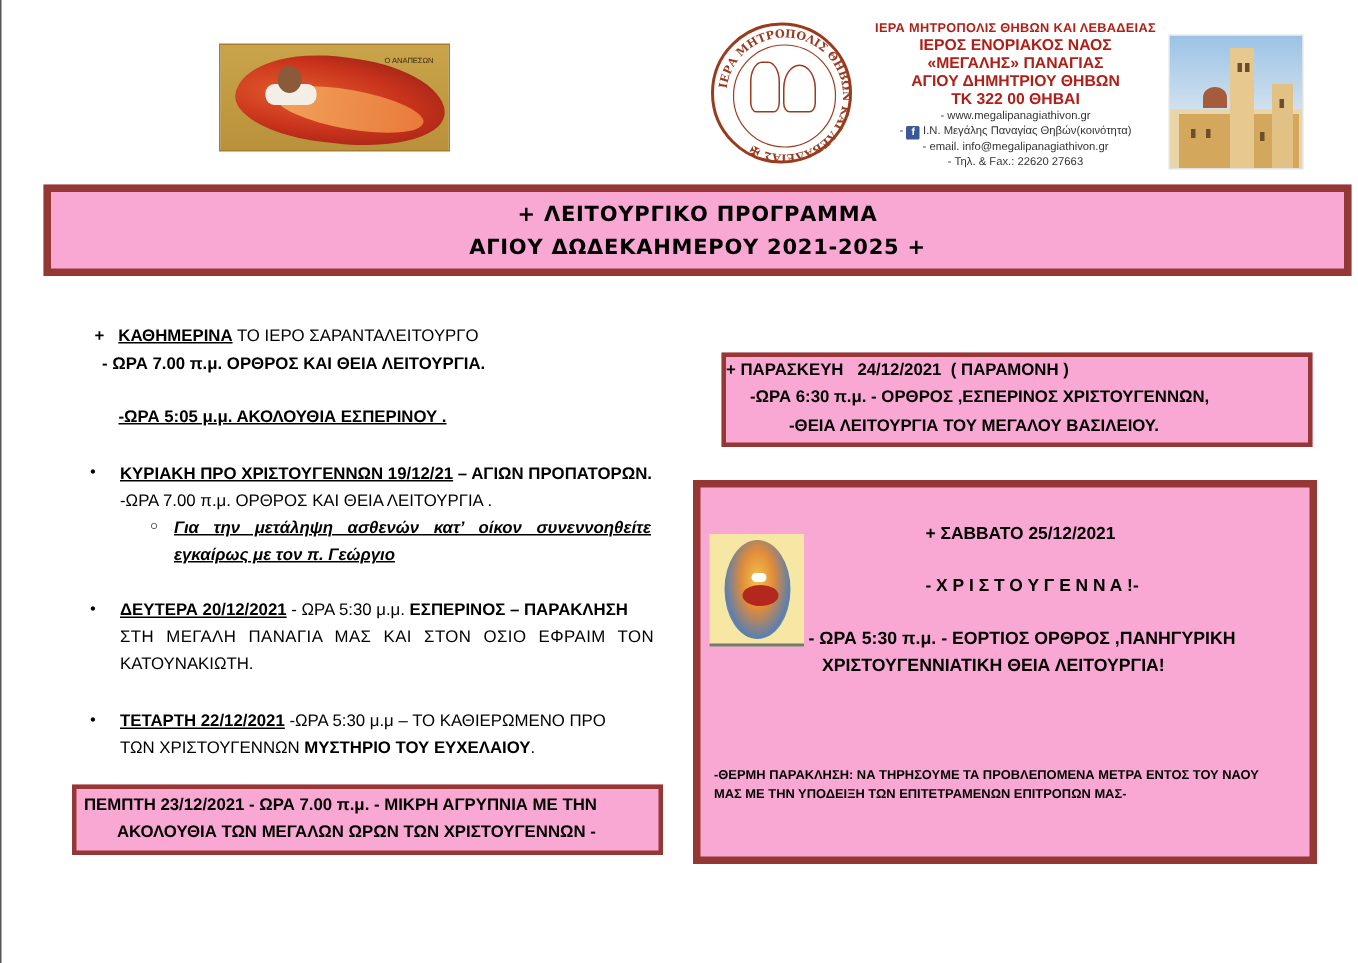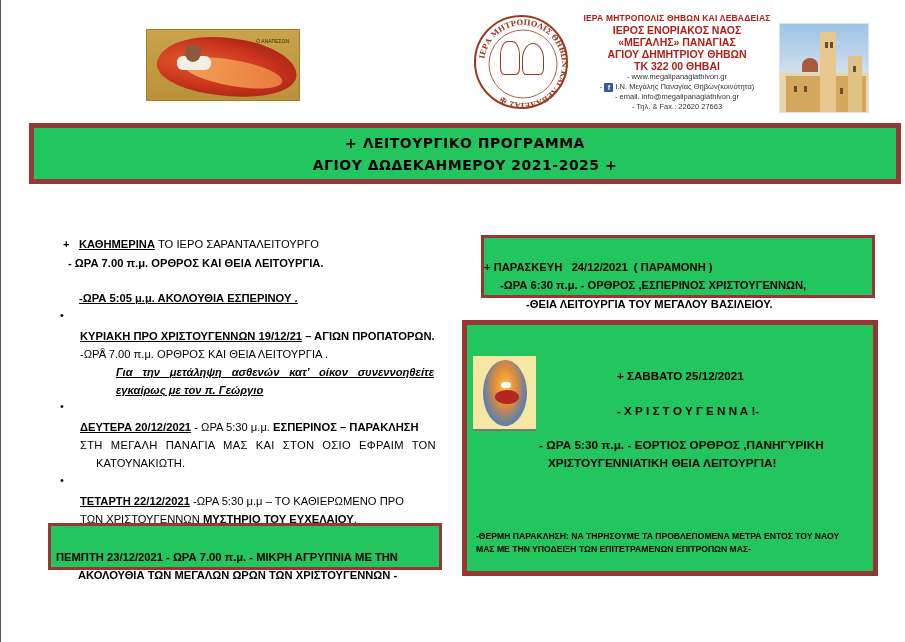--- a/index.html
+++ b/index.html
@@ -32,27 +32,27 @@
   .fb-icon { display: inline-block; width: 9px; height: 9px; background: #3b5998; color: #fff; font-size: 7px; line-height: 9px; font-weight: bold; vertical-align: -1px; border-radius: 1px; }
 
   .church { left: 779px; top: 23px; width: 90px; height: 90px; background: linear-gradient(180deg,#9cc3e6 0%, #cfe0ee 55%, #e8d6a8 56%); border: 1px solid #e2e2e2; overflow: hidden; }
   .church .body { position: absolute; left: 6px; top: 52px; width: 80px; height: 38px; background: #d3a85c; }
   .church .tower1 { position: absolute; left: 40px; top: 8px; width: 16px; height: 82px; background: #e7c98f; }
   .church .tower2 { position: absolute; left: 68px; top: 32px; width: 14px; height: 58px; background: #e2c184; }
   .church .dome { position: absolute; left: 22px; top: 34px; width: 16px; height: 14px; border-radius: 50% 50% 0 0; background: #a55c3a; }
   .church .win { position: absolute; width: 3px; height: 6px; background: #6d4e2a; }
 
   
-  .frame { position: absolute; border-style: solid; border-color: #953735; background: #22c55e; }
+  .frame { position: absolute; border-style: solid; border-color: #953735; background: #f9a8d4; }
   .title-box { left: 29px; top: 123px; width: 872px; height: 61px; border-width: 5px; }
   .title-box .t { position: absolute; left: 0; right: 0; text-align: center; font-family: "DejaVu Sans", sans-serif; font-weight: bold; font-size: 14px; letter-spacing: 0.5px; }
   .title-box .t1 { top: 7px; }
   .title-box .t2 { top: 29px; }
 
-  .txt { position: absolute; font-size: 11.2px; line-height: 15px; white-space: nowrap; margin-top: 20px; }
+  .txt { position: absolute; font-size: 11.2px; line-height: 15px; white-space: nowrap; }
   .b { font-weight: bold; }
   .u { text-decoration: underline; }
   .bullet { position: absolute; font-size: 11px; }
 
   .par-box { left: 481px; top: 235px; width: 394px; height: 63px; border-width: 3px; }
   .sab-box { left: 462px; top: 320px; width: 416px; height: 256px; border-width: 5px; }
   .pem-box { left: 48px; top: 523px; width: 394px; height: 47px; border-width: 3px; }
 
   .nativity { left: 473px; top: 356px; width: 63px; height: 75px; background: #f7e7a4; overflow: hidden; border-bottom: 2px solid #777; }
   .nativity .glow { position: absolute; left: 10px; top: 4px; width: 44px; height: 66px; border-radius: 50%; background: radial-gradient(ellipse at 50% 40%, #f6c24a 0%, #e08b3a 35%, #5a7fb0 70%, #f7e7a4 100%); }
@@ -138,21 +138,21 @@
   <div class="txt b u" style="left:116px; top:345px; font-style:italic; width:318px; text-align:justify; text-align-last:justify;">Για την μετάληψη ασθενών κατ’ οίκον συνεννοηθείτε</div>
   <div class="txt b u" style="left:116px; top:363px; font-style:italic;">εγκαίρως με τον π. Γεώργιο</div>
 </div>
 
 <div>
   <div class="bullet" style="left:60px; top:400px;">•</div>
   <div class="txt" style="left:80px; top:400px;">
     <span class="b u">ΔΕΥΤΕΡΑ 20/12/2021</span><span> - ΩΡΑ 5:30 μ.μ. </span><span class="b">ΕΣΠΕΡΙΝΟΣ – ΠΑΡΑΚΛΗΣΗ</span>
   </div>
   <div class="txt" style="left:80px; top:418px; width:356px; text-align:justify; text-align-last:justify; letter-spacing:0.3px;">ΣΤΗ ΜΕΓΑΛΗ ΠΑΝΑΓΙΑ ΜΑΣ ΚΑΙ ΣΤΟΝ ΟΣΙΟ ΕΦΡΑΙΜ ΤΟΝ</div>
-  <div class="txt" style="left:96px; top:436px;">ΚΑΤΟΥΝΑΚΙΩΤΗ.</div>
+  <div class="txt" style="left:80px; top:436px;">ΚΑΤΟΥΝΑΚΙΩΤΗ.</div>
 </div>
 
 <div>
   <div class="bullet" style="left:60px; top:474px;">•</div>
   <div class="txt" style="left:80px; top:474px;">
     <span class="b u">ΤΕΤΑΡΤΗ 22/12/2021</span><span> -ΩΡΑ 5:30 μ.μ – ΤΟ ΚΑΘΙΕΡΩΜΕΝΟ ΠΡΟ</span>
   </div>
   <div class="txt" style="left:80px; top:492px;">
     <span>ΤΩΝ ΧΡΙΣΤΟΥΓΕΝΝΩΝ </span><span class="b">ΜΥΣΤΗΡΙΟ ΤΟΥ ΕΥΧΕΛΑΙΟΥ</span><span>.</span>
   </div>

